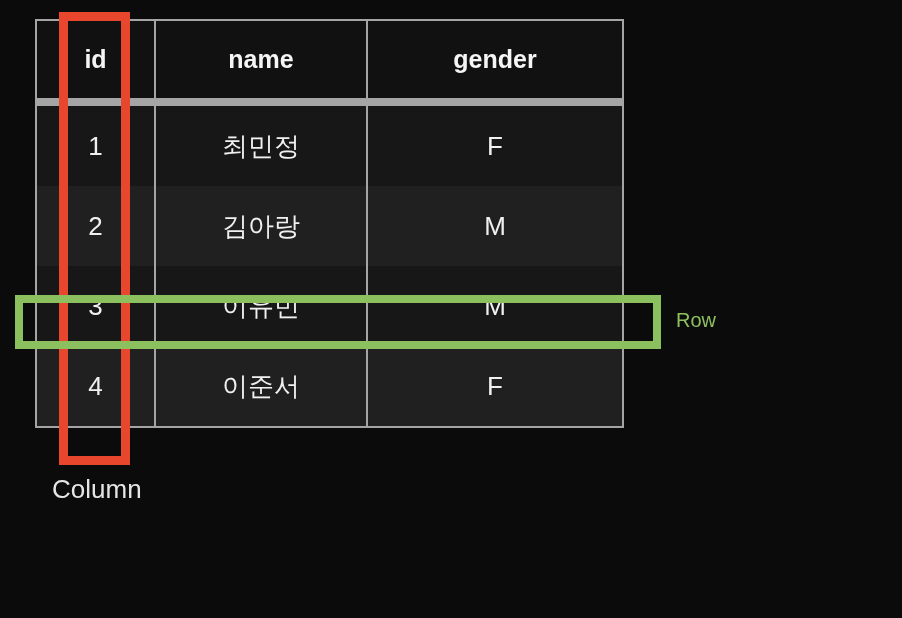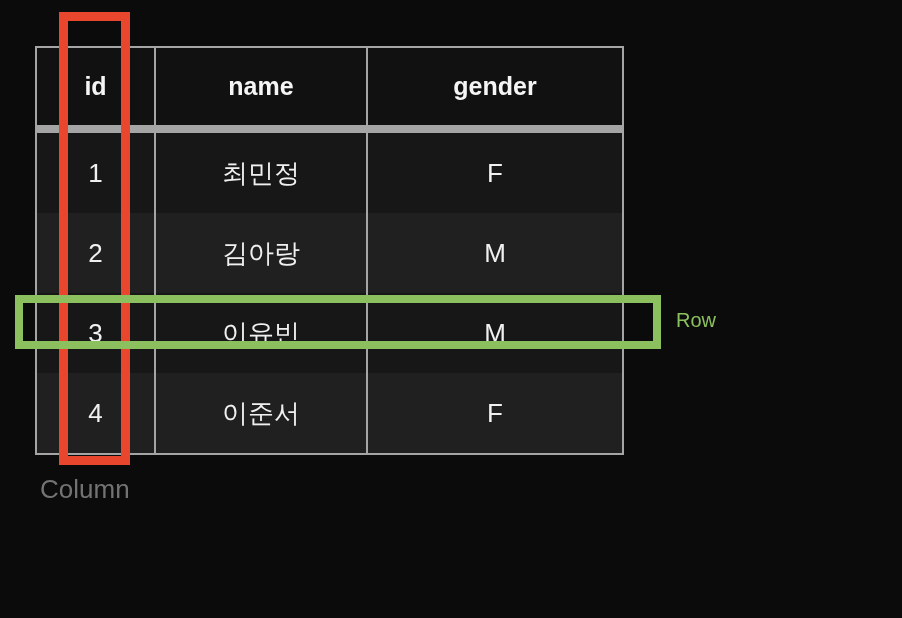--- a/index.html
+++ b/index.html
@@ -13,21 +13,21 @@
     height: 618px;
     background: #0b0b0b;
     font-family: "Liberation Sans", sans-serif;
     overflow: hidden;
   }
 
   
   table.dtable {
     position: absolute;
     left: 35px;
-    top: 46px;
+    top: 19px;
     border-collapse: collapse;
     border: 2px solid #a5a5a5;
     table-layout: fixed;
   }
   table.dtable col.c-id     { width: 119px; }
   table.dtable col.c-name   { width: 212px; }
   table.dtable col.c-gender { width: 256px; }
 
   table.dtable th {
     height: 75px;
@@ -70,23 +70,23 @@
     left: 15px;
     top: 295px;
     width: 646px;
     height: 54px;
     border: 8px solid #8cc05e;
     box-sizing: border-box;
     pointer-events: none;
   }
   .column-label {
     position: absolute;
-    left: 40px;
+    left: 52px;
     top: 476px;
-    color: #737373;
+    color: #e5e5e5;
     font-size: 26px;
     line-height: 26px;
   }
   .row-label {
     position: absolute;
     left: 676px;
     top: 308px;
     color: #8cc05e;
     font-size: 20px;
     line-height: 25px;

